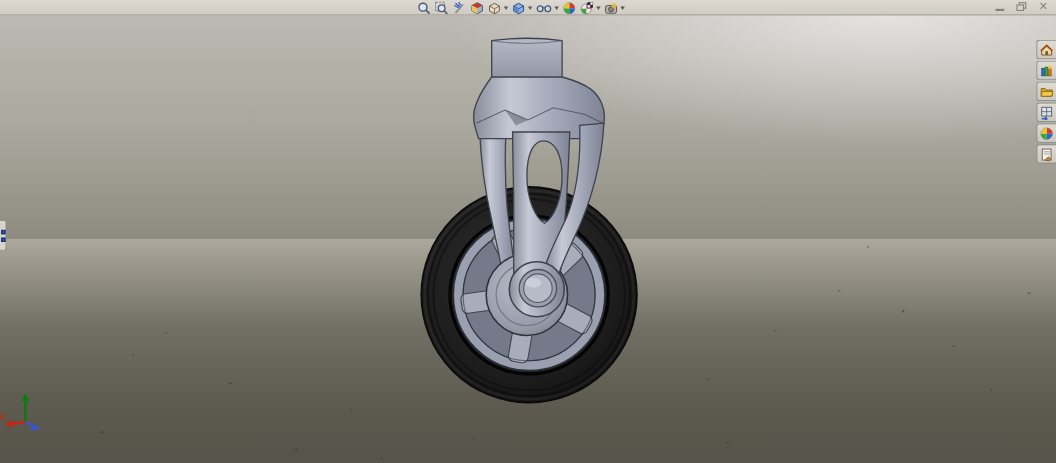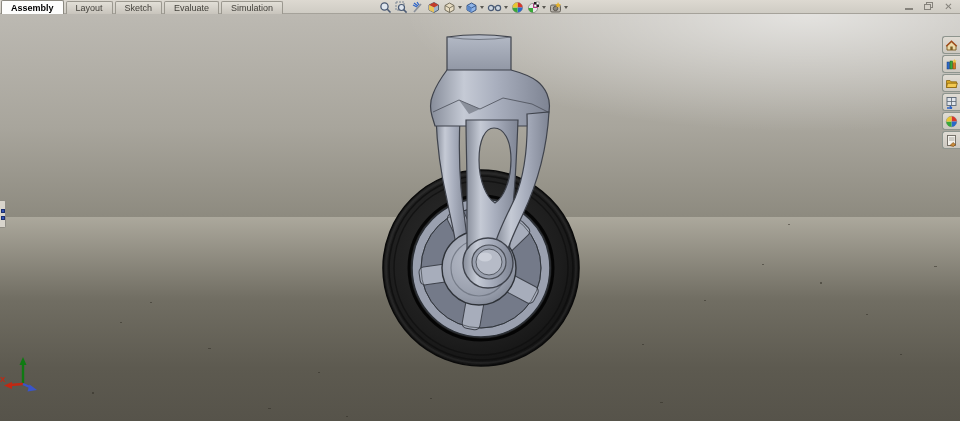--- a/index.html
+++ b/index.html
@@ -48,27 +48,20 @@
   .tp-tab { width:18px; height:18px; margin-bottom:1px; background:linear-gradient(#e0dcd4,#ccc8c0);
     border:1px solid #8e958e; border-right:none; border-radius:3px 0 0 3px;
     display:flex; align-items:center; justify-content:center; }
   .tp-tab svg { display:block; }
 </style>
 </head>
 <body>
 
 <div class="topbar">
 
-  <div class="tabs">
-    <div class="tab active">Assembly</div>
-    <div class="tab">Layout</div>
-    <div class="tab">Sketch</div>
-    <div class="tab">Evaluate</div>
-    <div class="tab">Simulation</div>
-  </div>
 
   <div class="hud">
     <div class="hud-btn">
       <svg width="13" height="13">
         <circle cx="5.5" cy="5.5" r="3.6" fill="#dfe6ee" stroke="#4a5a74" stroke-width="1.3"></circle>
         <line x1="8.3" y1="8.3" x2="11.5" y2="11.5" stroke="#4a5a74" stroke-width="1.6"></line>
       </svg>
     </div>
     <div class="hud-btn">
       <svg width="13" height="13">

